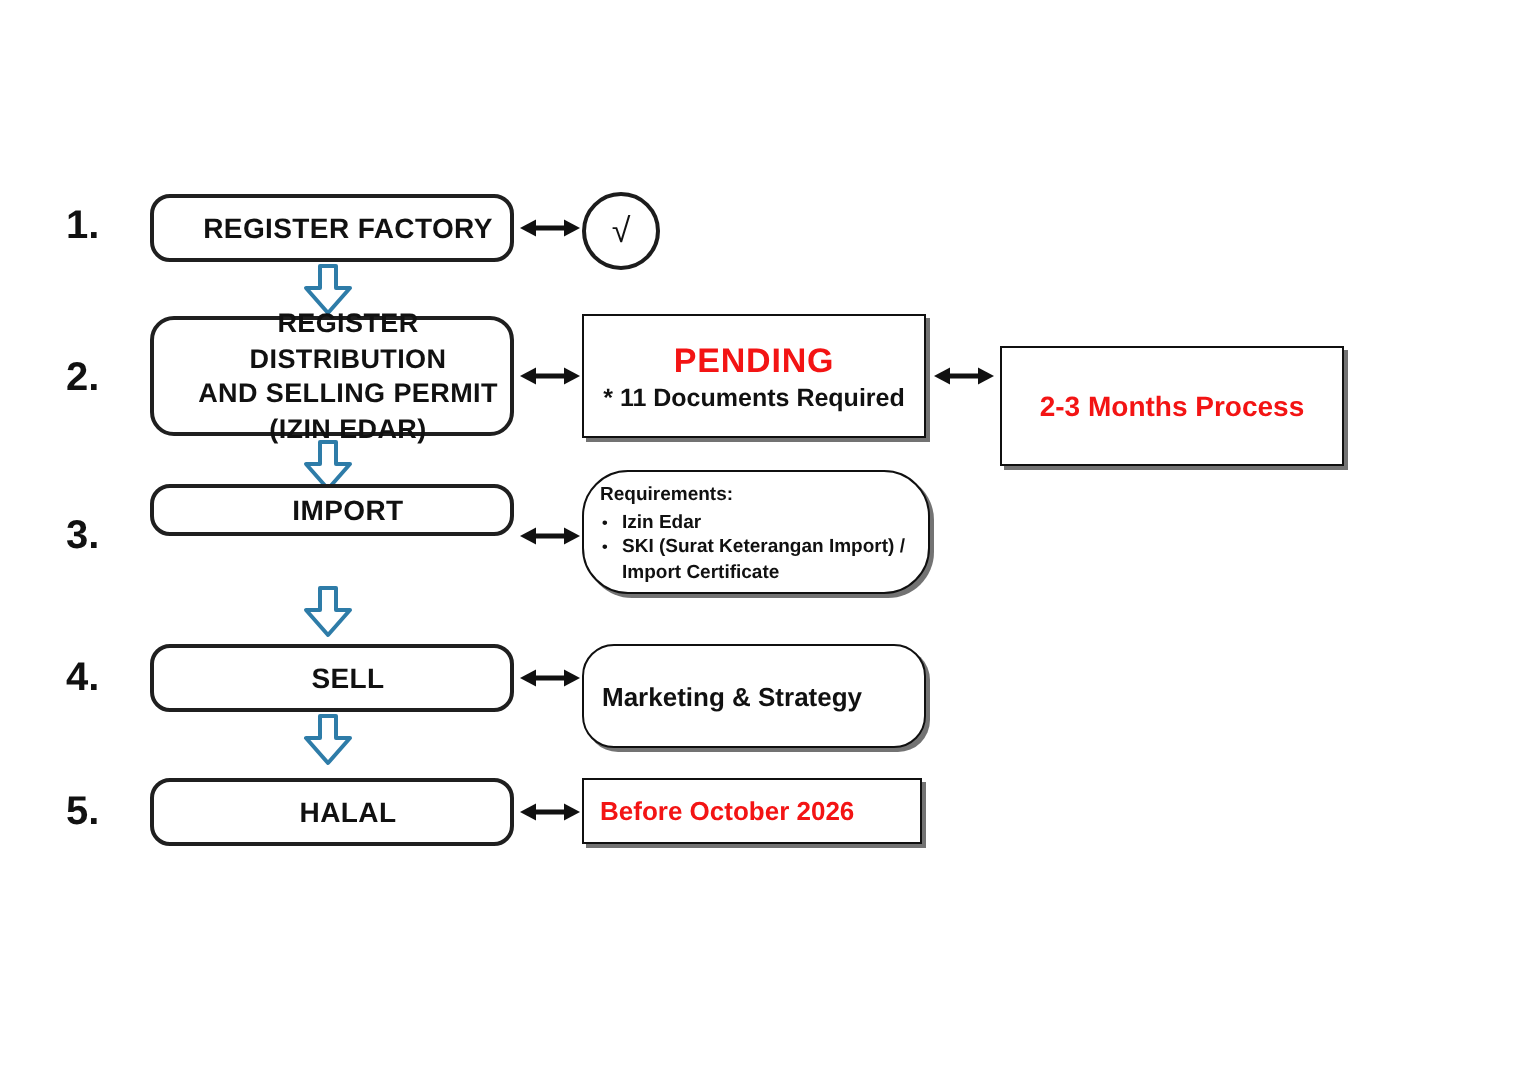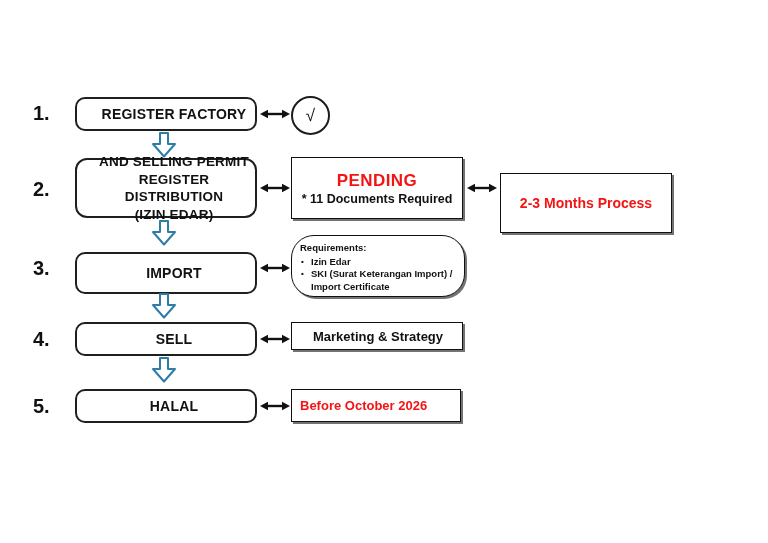--- a/index.html
+++ b/index.html
@@ -24,22 +24,22 @@
         flex-direction:column;align-items:center;justify-content:center;}
   .pending-status{color:var(--red,#f31414);font-size:17px;letter-spacing:.4px;}
   .pending-note{font-size:12.5px;margin-top:1px;}
   .months-box{left:500px;top:157px;width:172px;height:60px;display:flex;
         align-items:center;justify-content:center;color:var(--red,#f31414);font-size:14px;margin-top:16px;}
   .req-box{left:291px;top:235px;width:174px;height:62px;padding:6px 6px 4px 8px;
         font-size:9.5px;line-height:12.5px;border-radius:23px;}
   .req-list{margin:1px 0 0 0;padding:0;list-style:none;}
   .req-list li{position:relative;padding-left:11px;white-space:nowrap;}
   .req-list .bullet{position:absolute;left:1px;top:0;font-size:8px;}
-  .marketing-box{left:291px;top:322px;width:172px;height:28px;display:flex;
-        align-items:center;padding-left:21px;font-size:13px;}
+  .marketing-box{left:291px;top:322px;width:172px;height:52px;display:flex;
+        align-items:center;padding-left:9px;font-size:13px;border-radius:16px;}
   .before-box{left:291px;top:389px;width:170px;height:33px;display:flex;
         align-items:center;padding-left:8px;font-size:13px;color:var(--red,#f31414);}
 
   
   .check-circle{position:absolute;left:291px;top:96px;width:35px;height:35px;
         border:2.2px solid #1c1c1c;border-radius:50%;background:#fff;display:flex;
         align-items:center;justify-content:center;font-size:17px;font-weight:normal;}
 
   
   .harrow{position:absolute;width:30px;height:12px;}
@@ -69,22 +69,22 @@
   </svg>
   <div class="check-circle">
     <span>√</span>
   </div>
 
   <svg class="darrow" style="left:151px;top:132px" viewBox="0 0 26 26">
     <path d="M9,1 H17 V12 H24 L13,24.5 L2,12 H9 Z"></path>
   </svg>
 
   <div class="rbox" style="top:158px;height:60px;border-radius:12px">
+    <div class="ln">REGISTER DISTRIBUTION</div>
     <div class="ln">AND SELLING PERMIT</div>
-    <div class="ln">REGISTER DISTRIBUTION</div>
     <div class="ln">(IZIN EDAR)</div>
   </div>
   <svg class="harrow" style="left:260px;top:182px" viewBox="0 0 30 12">
     <line class="shaft" x1="5" y1="6" x2="25" y2="6"></line>
     <path class="head" d="M0,6 L8,1.8 L8,10.2 Z"></path>
       <path class="head" d="M30,6 L22,1.8 L22,10.2 Z"></path>
   </svg>
   <div class="sbox pending-box">
     <div class="pending-status">PENDING</div>
     <div class="pending-note">* 11 Documents Required</div>
@@ -95,21 +95,21 @@
       <path class="head" d="M30,6 L22,1.8 L22,10.2 Z"></path>
   </svg>
   <div class="sbox months-box">
     <span>2-3 Months Process</span>
   </div>
 
   <svg class="darrow" style="left:151px;top:220px" viewBox="0 0 26 26">
     <path d="M9,1 H17 V12 H24 L13,24.5 L2,12 H9 Z"></path>
   </svg>
 
-  <div class="rbox" style="top:252px;height:42px">
+  <div class="rbox" style="top:242px;height:26px">
     <span>IMPORT</span>
   </div>
   <svg class="harrow" style="left:260px;top:262px" viewBox="0 0 30 12">
     <line class="shaft" x1="5" y1="6" x2="25" y2="6"></line>
     <path class="head" d="M0,6 L8,1.8 L8,10.2 Z"></path>
       <path class="head" d="M30,6 L22,1.8 L22,10.2 Z"></path>
   </svg>
   <div class="sbox req-box">
     <div>Requirements:</div>
     <ul class="req-list">

